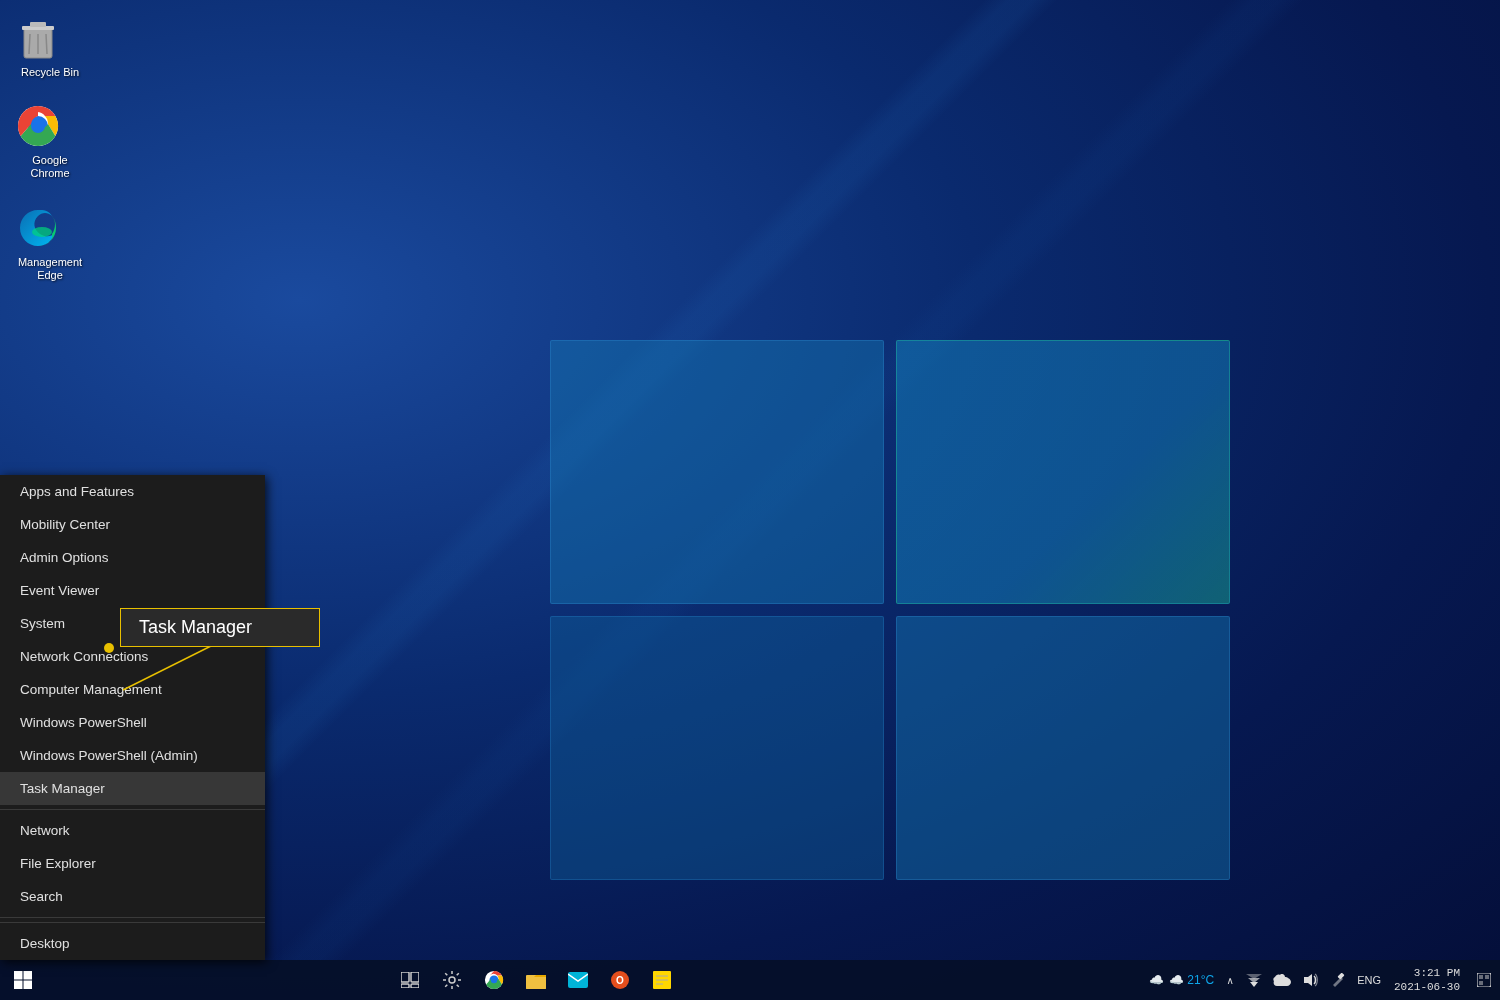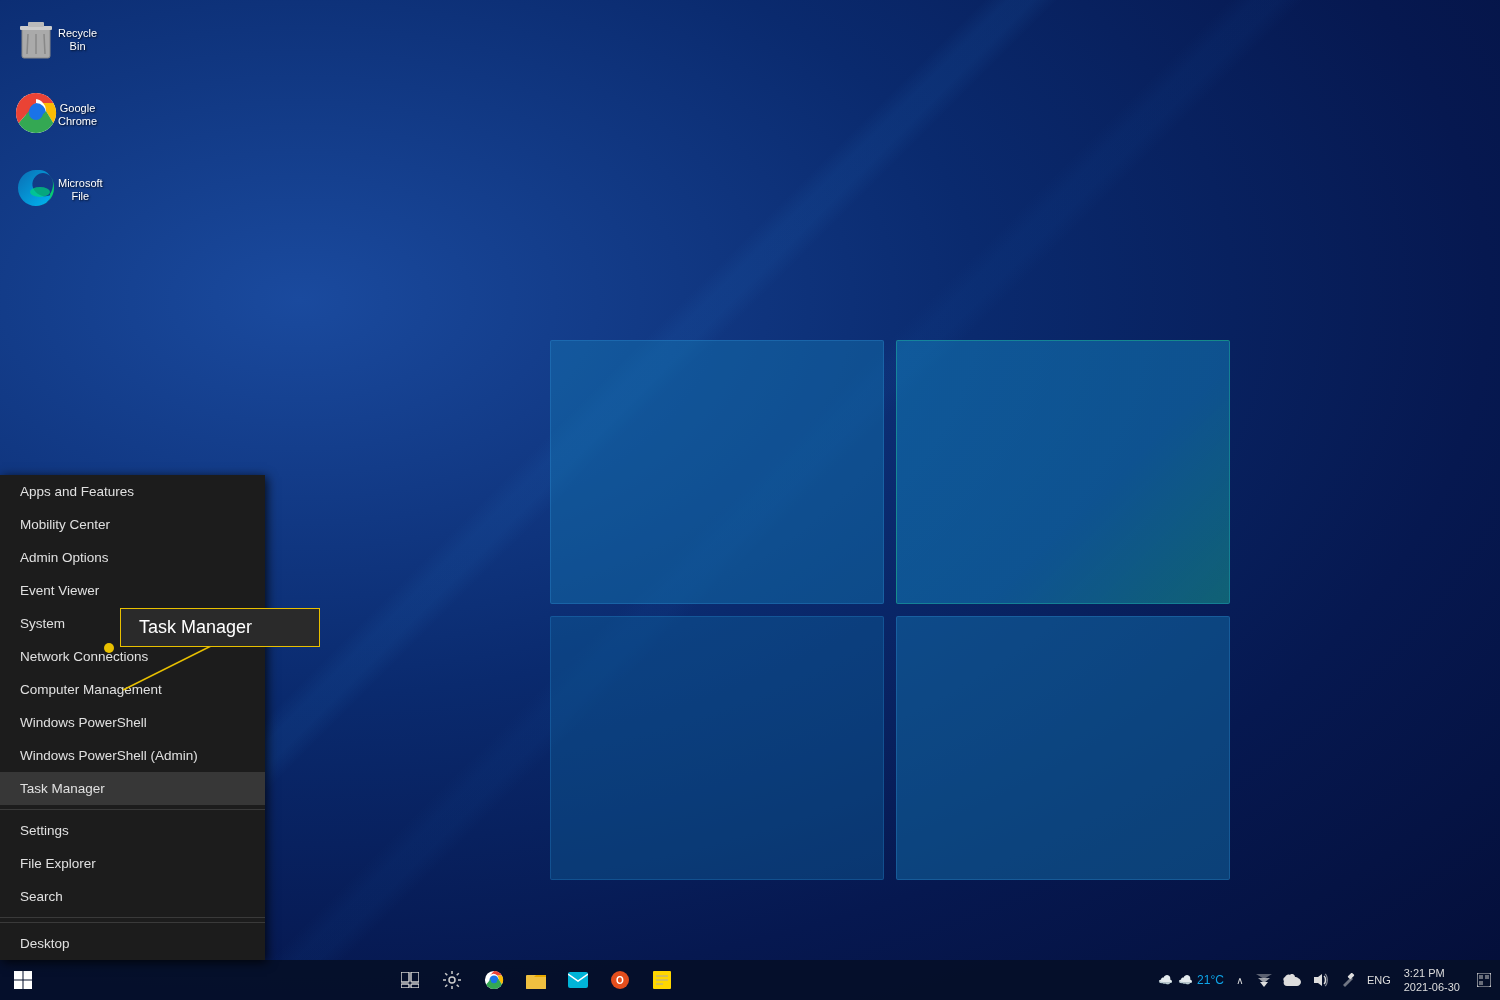--- a/index.html
+++ b/index.html
@@ -83,22 +83,21 @@
       position: absolute;
       top: 10px;
       left: 10px;
       display: flex;
       flex-direction: column;
       gap: 15px;
     }
 
     .desktop-icon {
       display: flex;
-      flex-direction: row;
-      align-items: center;
+      flex-direction: column;
       width: 80px;
       cursor: pointer;
       padding: 4px;
     }
 
     .icon-img {
       width: 48px;
       height: 48px;
       margin-bottom: 4px;
       display: flex;
@@ -226,28 +225,29 @@
       align-items: center;
       justify-content: center;
       cursor: pointer;
       font-size: 16px;
       color: #ddd;
     }
 
     .taskbar-clock {
       display: flex;
       flex-direction: column;
-      align-items: flex-start;
+      align-items: flex-end;
       justify-content: center;
       font-size: 11px;
       color: #ddd;
       line-height: 1.3;
       padding: 0 8px;
       cursor: pointer;
       height: 100%;
+      font-family: Liberation Mono, monospace;
     }
 
     .taskbar-notif {
       width: 32px;
       height: 100%;
       display: flex;
       align-items: center;
       justify-content: center;
       font-size: 14px;
       color: #ddd;
@@ -344,21 +344,21 @@
             <linearGradient id="edgeGrad2" x1="0%" y1="0%" x2="100%" y2="100%">
               <stop offset="0%" style="stop-color:#1dac5a"></stop>
               <stop offset="100%" style="stop-color:#00d67a"></stop>
             </linearGradient>
           </defs>
           <path d="M22 4 C12 4 4 12 4 22 C4 32 12 40 22 40 C30 40 36 35 38 28 C36 30 30 32 24 28 C18 24 16 16 22 10 C26 6 32 6 36 10 C32 4 28 4 22 4 Z" fill="url(#edgeGrad1)"></path>
           <path d="M36 10 C40 14 40 22 36 28 C38 35 30 40 22 40 C32 40 40 32 40 22 C40 16 38 12 36 10 Z" fill="url(#edgeGrad2)"></path>
           <ellipse cx="26" cy="26" rx="10" ry="5" fill="#00d67a" opacity="0.7"></ellipse>
         </svg>
       </div>
-      <span class="icon-label">Microsoft File</span>
+      <span class="icon-label">Management Edge</span>
     </div>
   </div>
 
   <div class="context-menu">
     <div class="menu-item">
       <span>Apps and Features</span>
     </div>
     <div class="menu-item">
       <span>Mobility Center</span>
     </div>
@@ -381,21 +381,21 @@
       <span>Windows PowerShell</span>
     </div>
     <div class="menu-item">
       <span>Windows PowerShell (Admin)</span>
     </div>
     <div class="menu-item highlighted">
       <span>Task Manager</span>
     </div>
     <div class="menu-separator"></div>
     <div class="menu-item">
-      <span>Settings</span>
+      <span>Network</span>
     </div>
     <div class="menu-item">
       <span>File Explorer</span>
     </div>
     <div class="menu-item">
       <span>Search</span>
     </div>
     <div class="menu-separator"></div>
     <div class="menu-separator"></div>
     <div class="menu-item">

